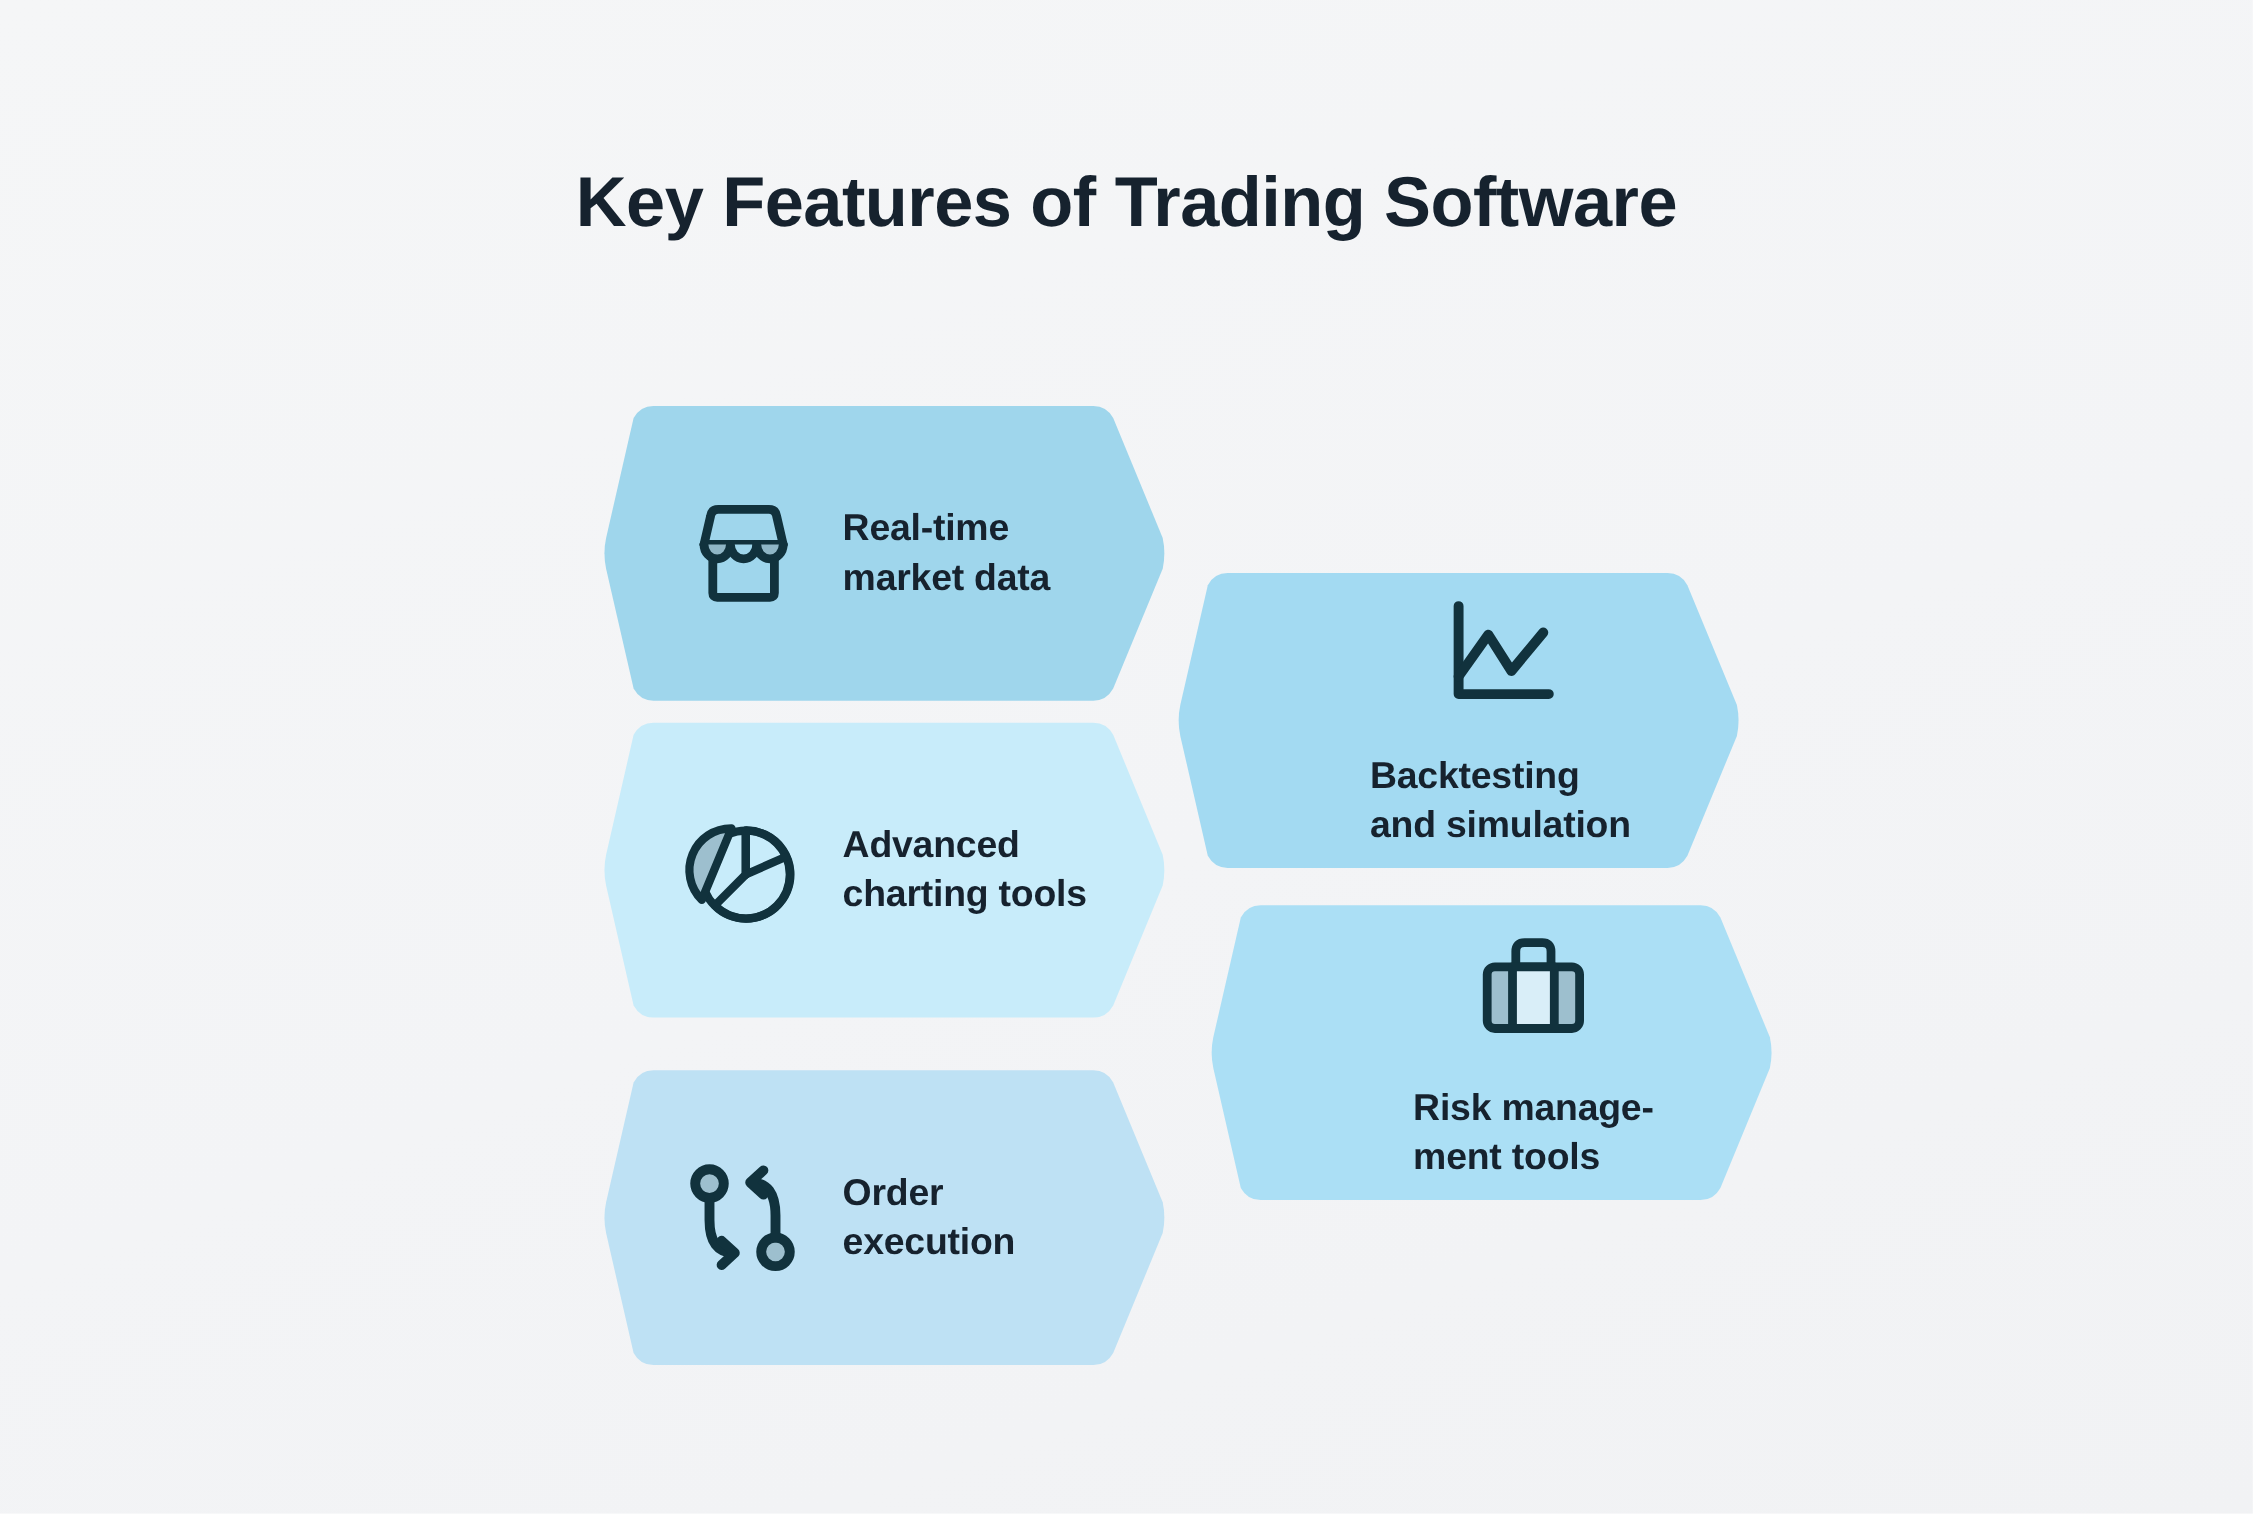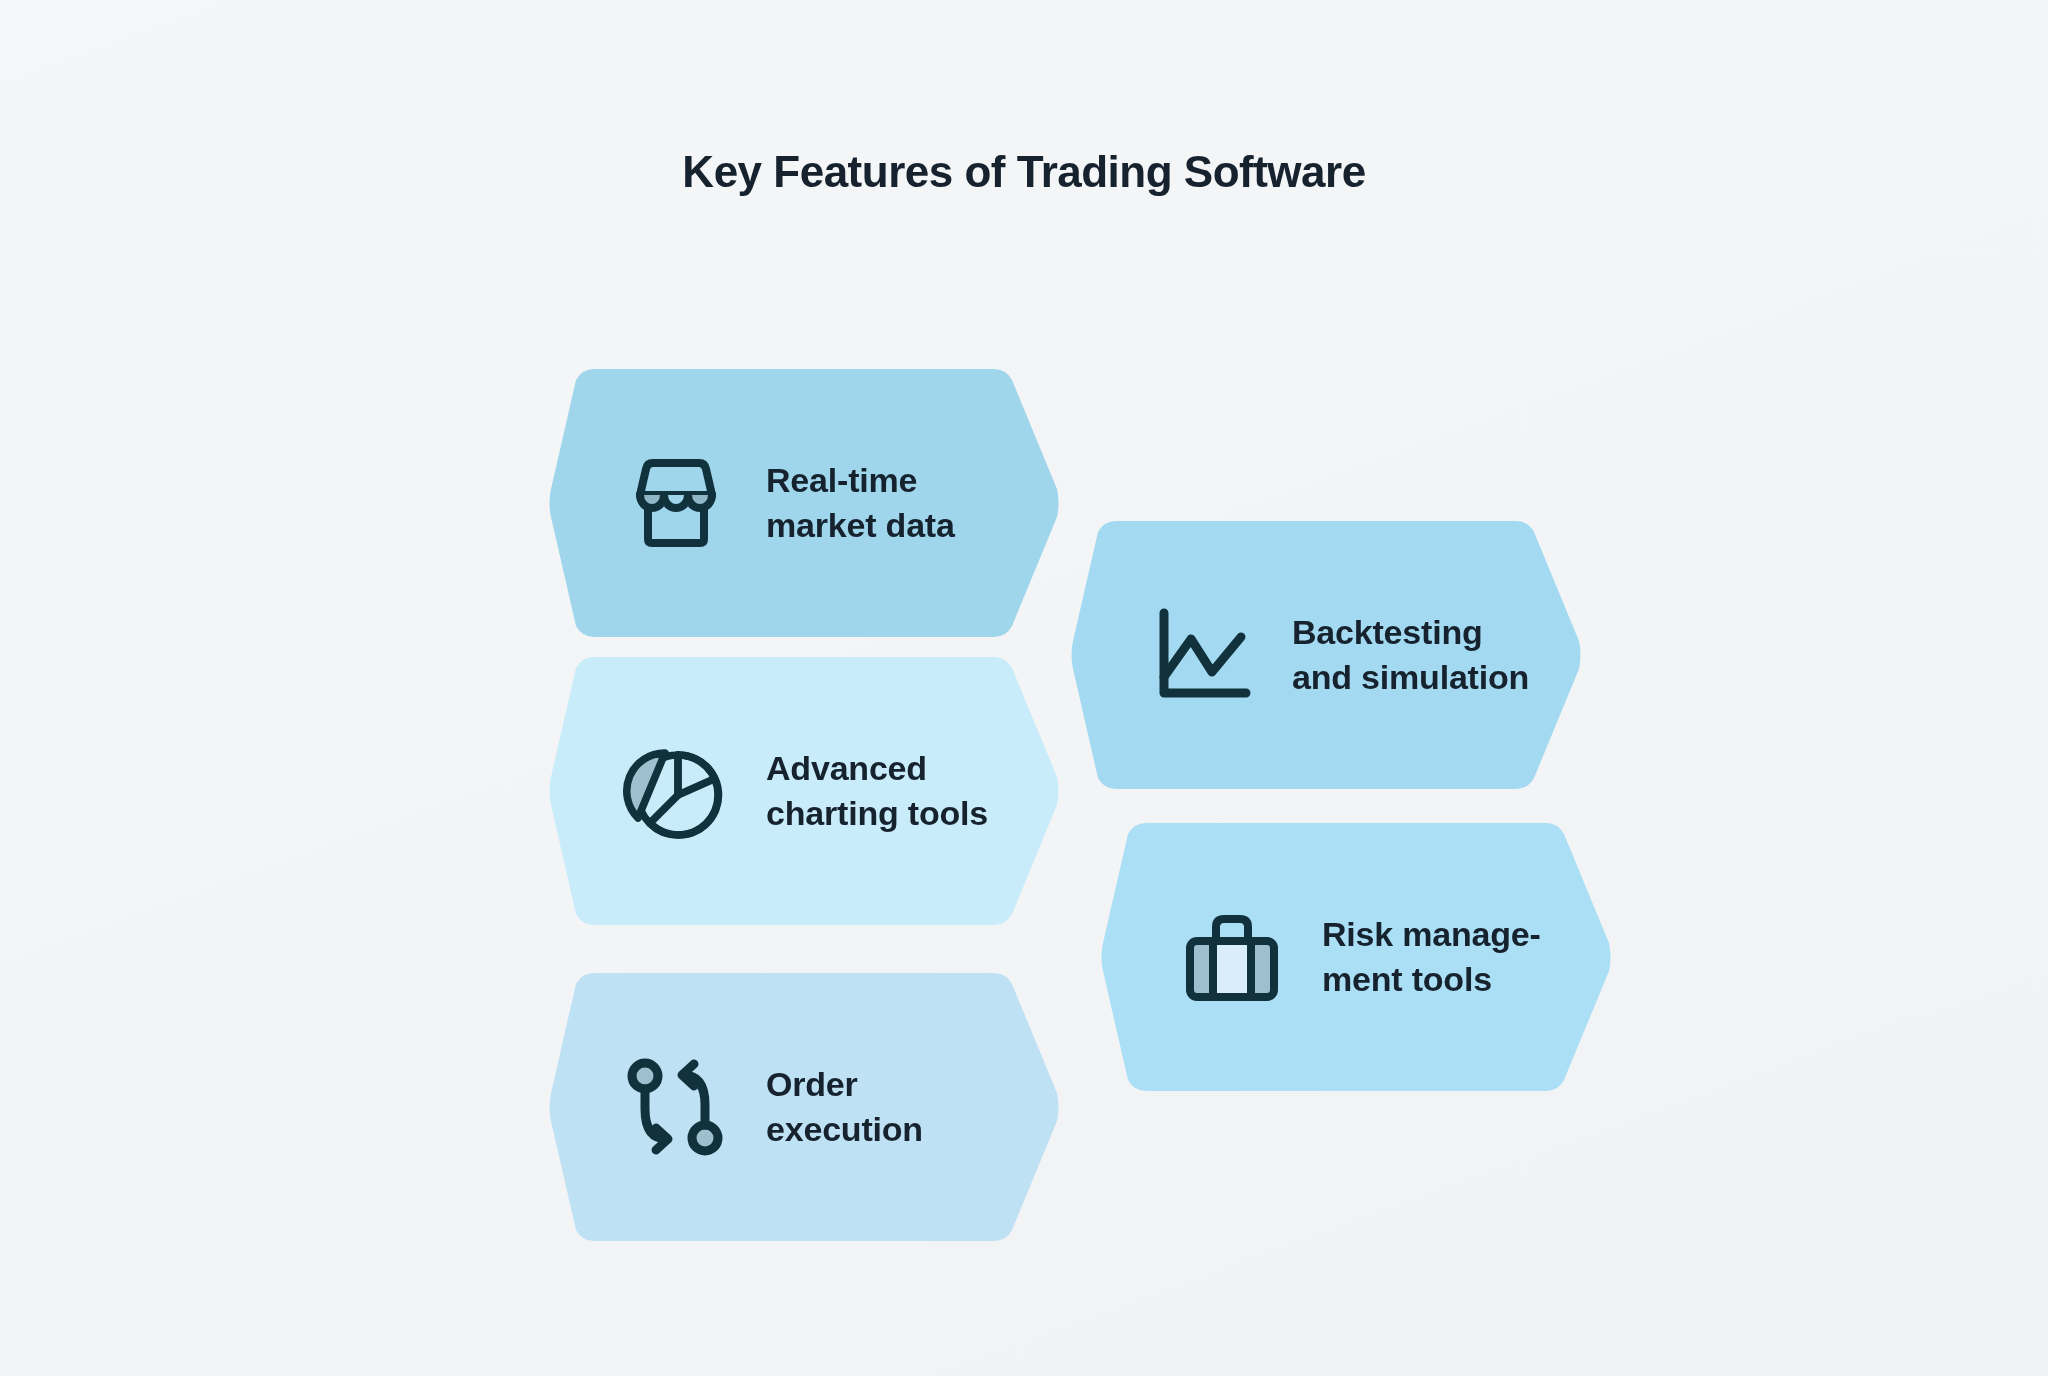--- a/index.html
+++ b/index.html
@@ -16,21 +16,21 @@
     position: relative;
   }
 
   
   #infographic-title {
     position: absolute;
     top: 148px;
     left: 0;
     width: 2048px;
     text-align: center;
-    font-size: 44px;
+    font-size: 64px;
     font-weight: bold;
     letter-spacing: -0.5px;
     color: #16222e;
     line-height: 1.1;
     white-space: nowrap;
   }
 
   
   #features-board {
     position: absolute;
@@ -84,21 +84,21 @@
   
   
   #card-realtime    { left: 548px; top: 8px;   width: 512px; height: 280px; }
   #card-charting    { left: 548px; top: 296px; width: 512px; height: 280px; }
   #card-order       { left: 548px; top: 612px; width: 512px; height: 280px; }
   
   #card-backtesting { left: 1070px; top: 160px; width: 512px; height: 280px; }
   #card-risk        { left: 1100px; top: 462px; width: 512px; height: 280px; }
 
   #card-backtesting .hex-content,
-  #card-risk .hex-content { padding-left: 76px; }
+  #card-risk .hex-content { padding-left: 76px; flex-direction: column; }
 </style>
 </head>
 <body style="background: linear-gradient(160deg, rgb(245, 246, 247) 0%, rgb(243, 244, 246) 55%, rgb(241, 242, 244) 100%);">
 
 <h1 id="infographic-title" style="color: rgb(22, 34, 46);">Key Features of Trading Software</h1>
 
 <div id="features-board">
 
   <div class="hex-card" id="card-realtime">
     <svg class="hex-svg" viewBox="0 0 512 280" preserveAspectRatio="none">

